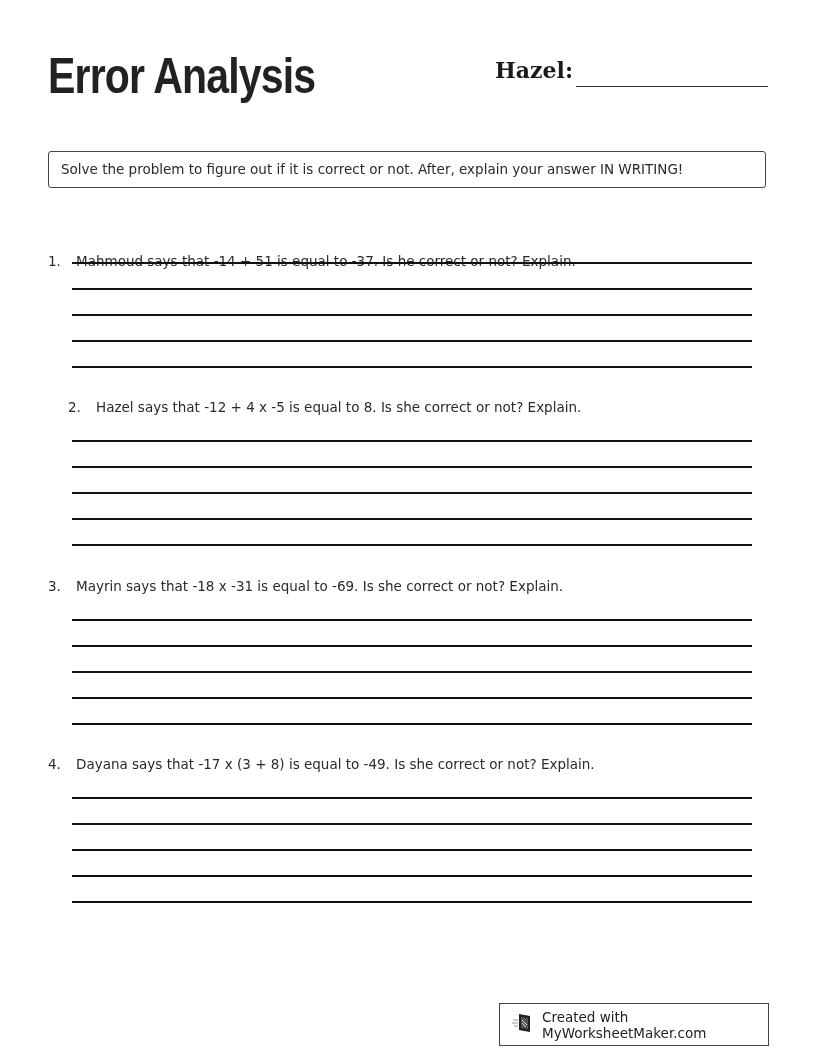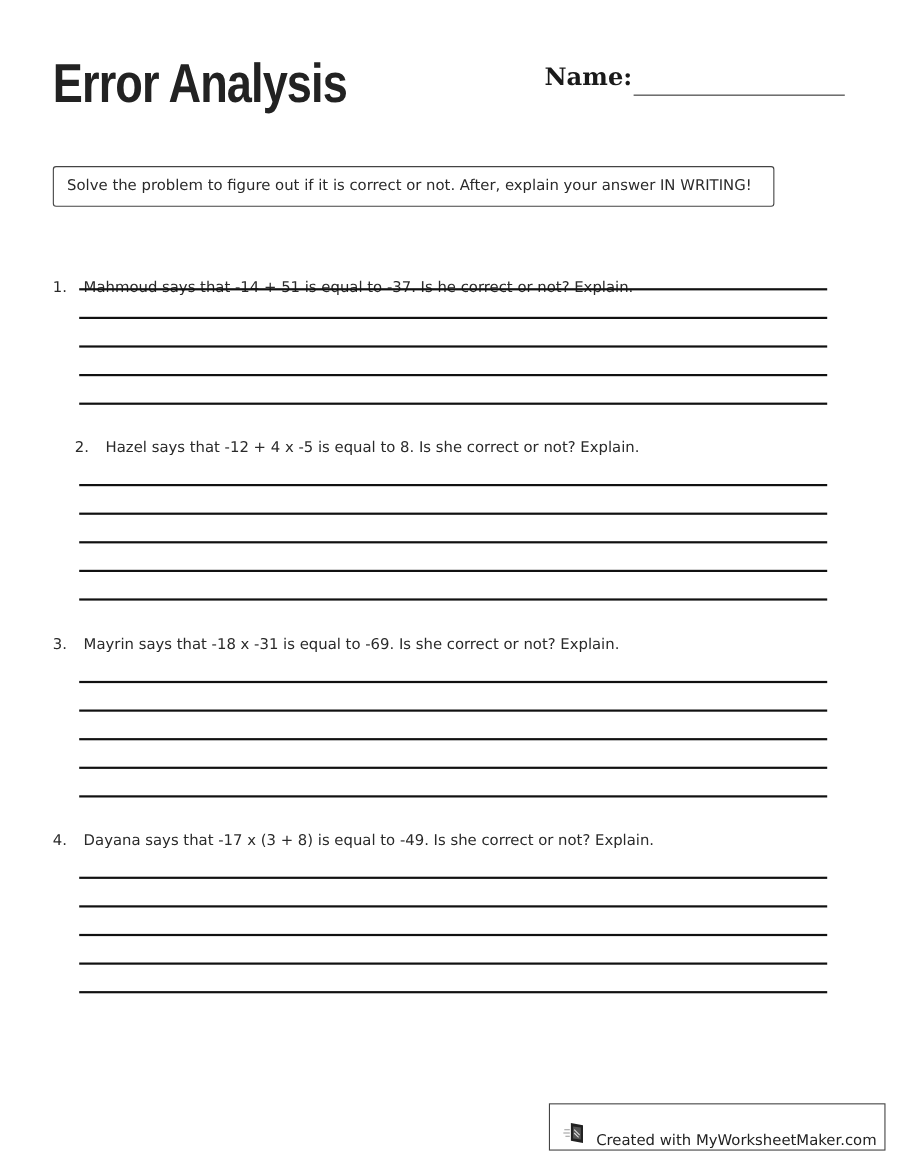--- a/index.html
+++ b/index.html
@@ -13,48 +13,48 @@
     .name-label {
       position: absolute; left: 495px; top: 55px;
       font-family: "DejaVu Serif", serif; font-weight: 700;
       font-size: 22px; line-height: 30px; color: #1a1a1a;
     }
     .name-line {
       position: absolute; left: 576px; top: 86px; width: 192px; height: 0;
       border-top: 1.5px solid #333333;
     }
     .instructions {
-      position: absolute; left: 48px; top: 151px; width: 656px; height: 37px;
+      position: absolute; left: 48px; top: 151px; width: 718px; height: 37px;
       border: 1px solid #444444; border-radius: 3px; box-sizing: border-box;
       font-family: "DejaVu Sans", sans-serif; font-size: 13.5px; line-height: 35px;
       padding-left: 12px; color: #2a2a2a;
     }
     .question {
       position: absolute; left: 48px;
       font-family: "DejaVu Sans", sans-serif; font-size: 13.5px; line-height: 20px; color: #2a2a2a;
     }
     .question .num { display: inline-block; width: 28px; }
     .answer-line {
       position: absolute; left: 72px; width: 680px; height: 0;
       border-top: 2px solid #111111;
     }
     .footer {
-      position: absolute; left: 499px; top: 1003px; width: 306px; height: 43px;
+      position: absolute; left: 499px; top: 1003px; width: 270px; height: 43px;
       border: 1px solid #444444; box-sizing: border-box;
-      display: flex; align-items: flex-end; padding-left: 12px;
+      display: flex; align-items: center; padding-left: 12px;
       font-family: "DejaVu Sans", sans-serif; font-size: 13.5px; color: #222222;
     }
     .footer svg { margin-right: 8px; }
   </style>
 </head>
 <body>
 
 <div class="title">Error Analysis</div>
 
-<div class="name-label">Name:</div>
+<div class="name-label">Hazel:</div>
 <div class="name-line"></div>
 
 <div class="instructions">Solve the problem to figure out if it is correct or not. After, explain your answer IN WRITING!</div>
 
 <div class="question" style="top:219px;margin-top:32px;">
   <span class="num">1.</span><span>Mahmoud says that -14 + 51 is equal to -37. Is he correct or not? Explain.</span>
 </div>
 <div class="answer-line" style="top:262px;"></div>
 <div class="answer-line" style="top:288px;"></div>
 <div class="answer-line" style="top:314px;"></div>

